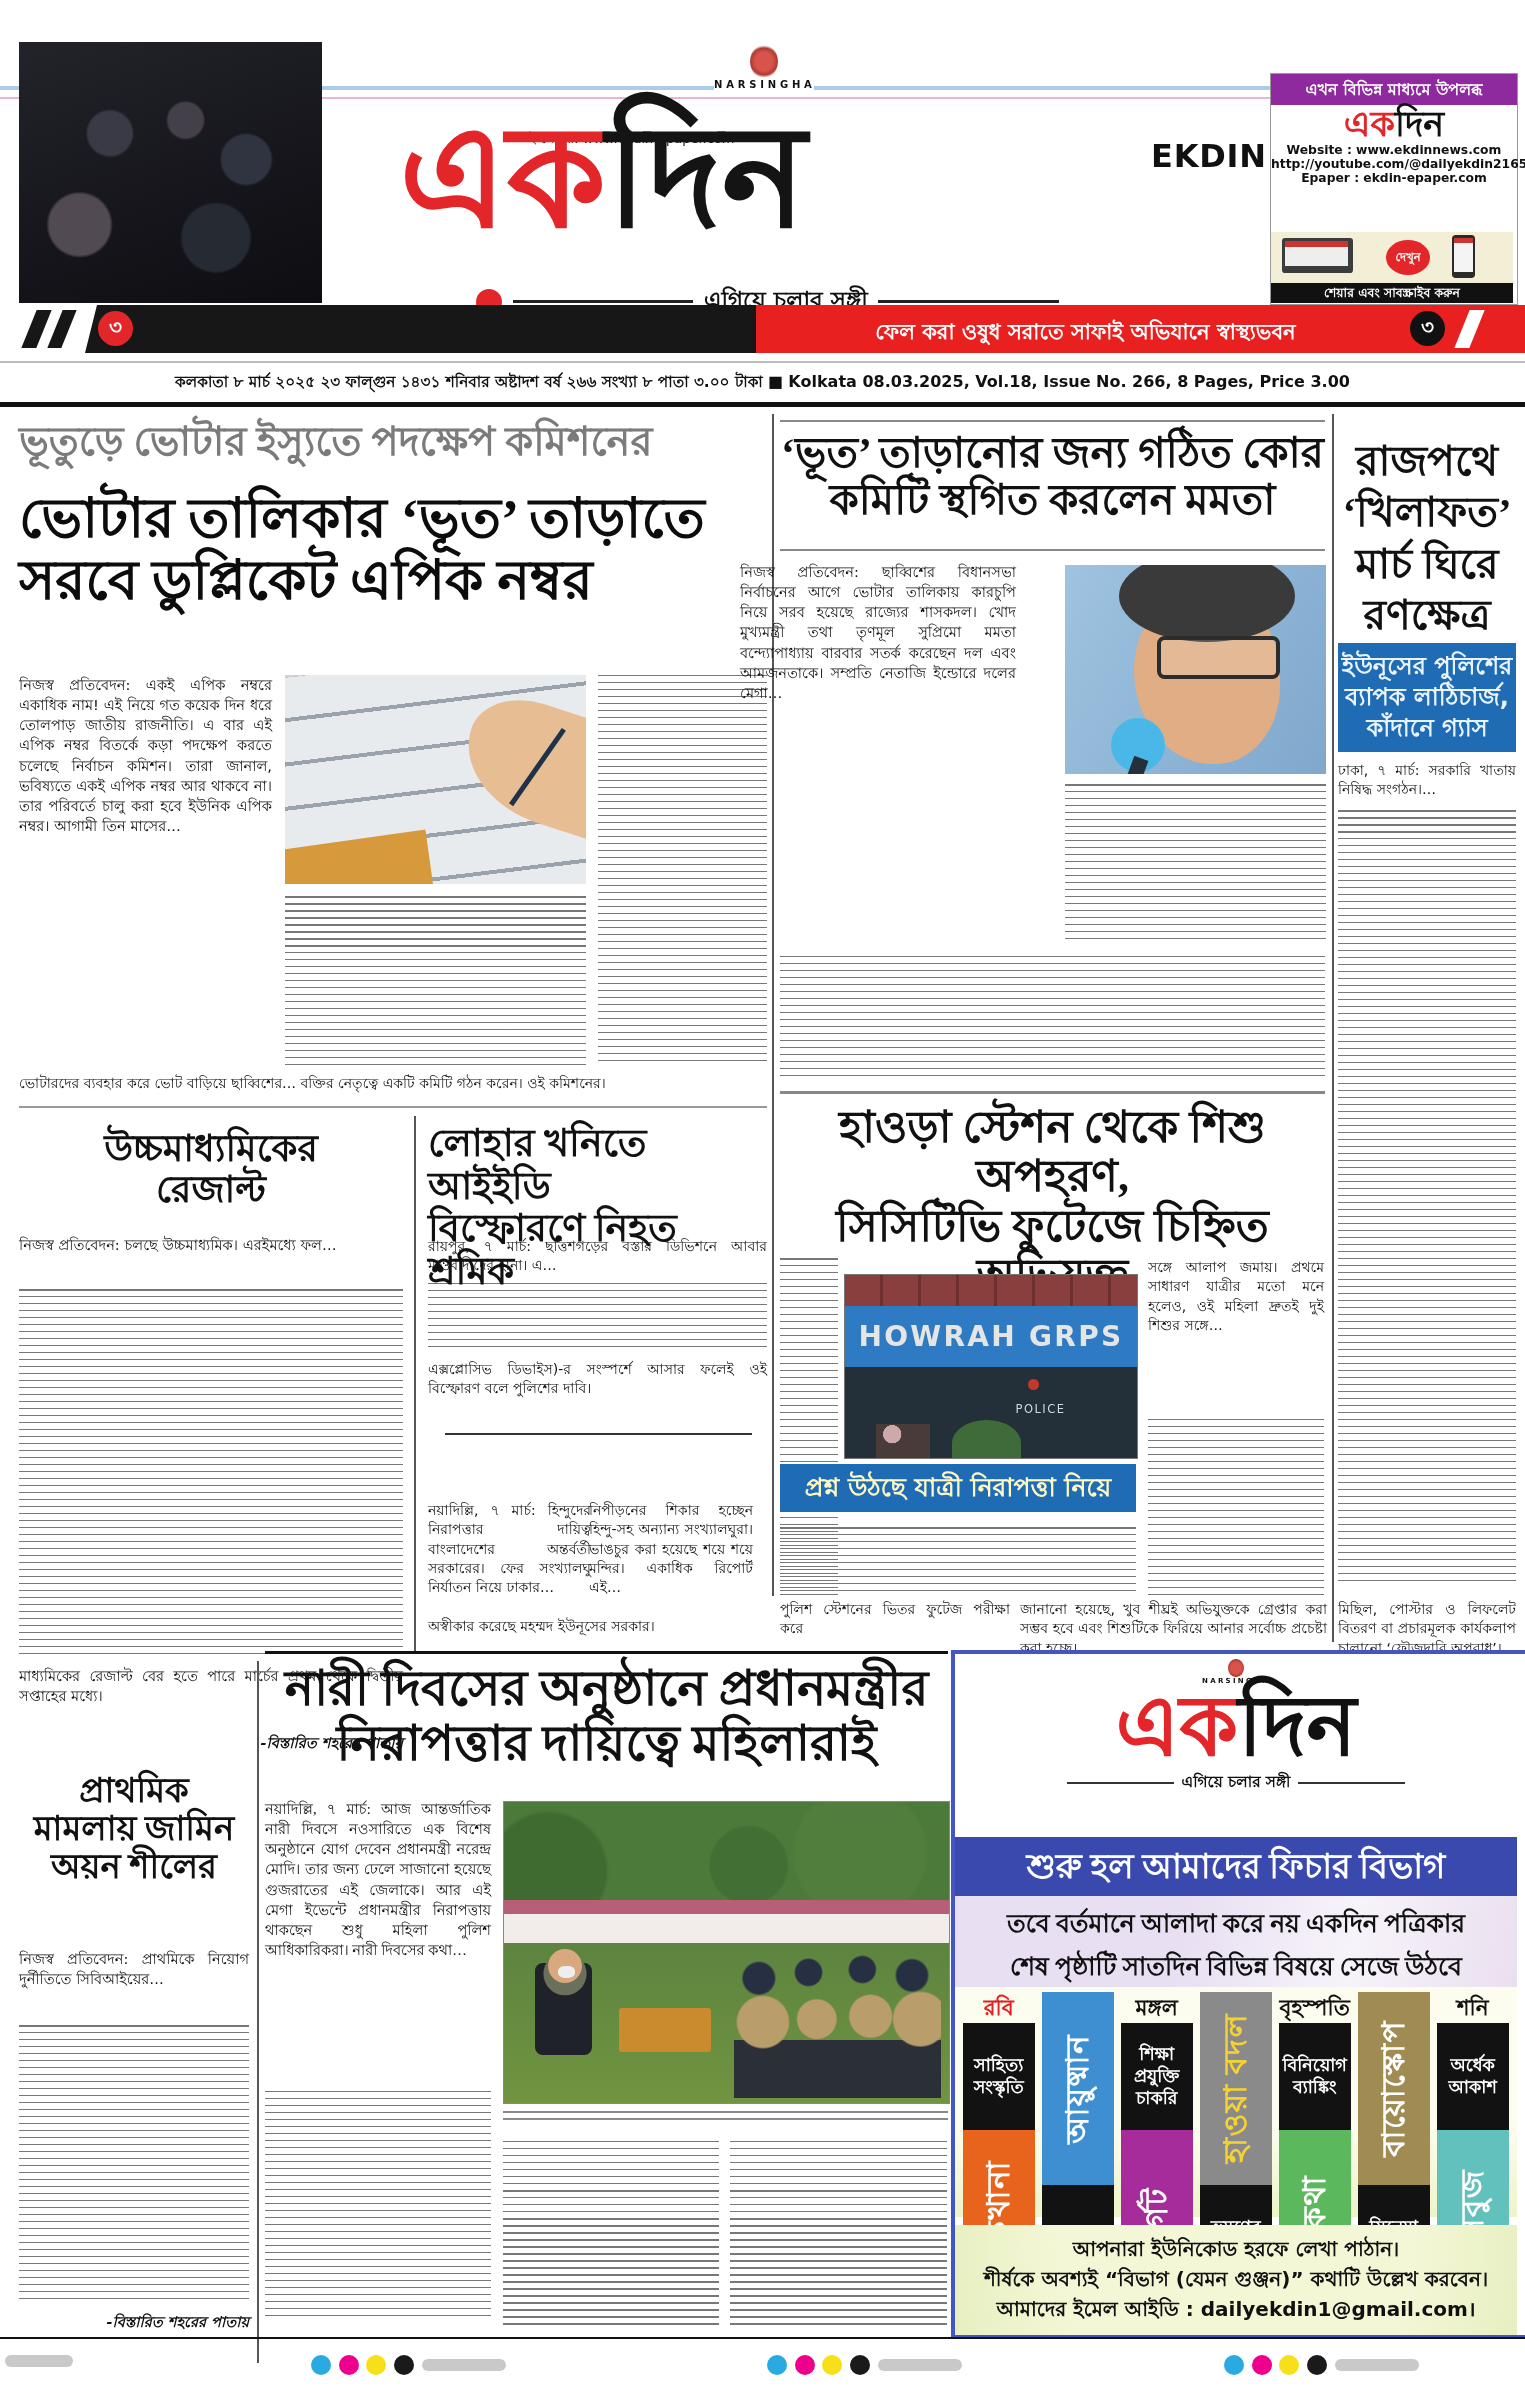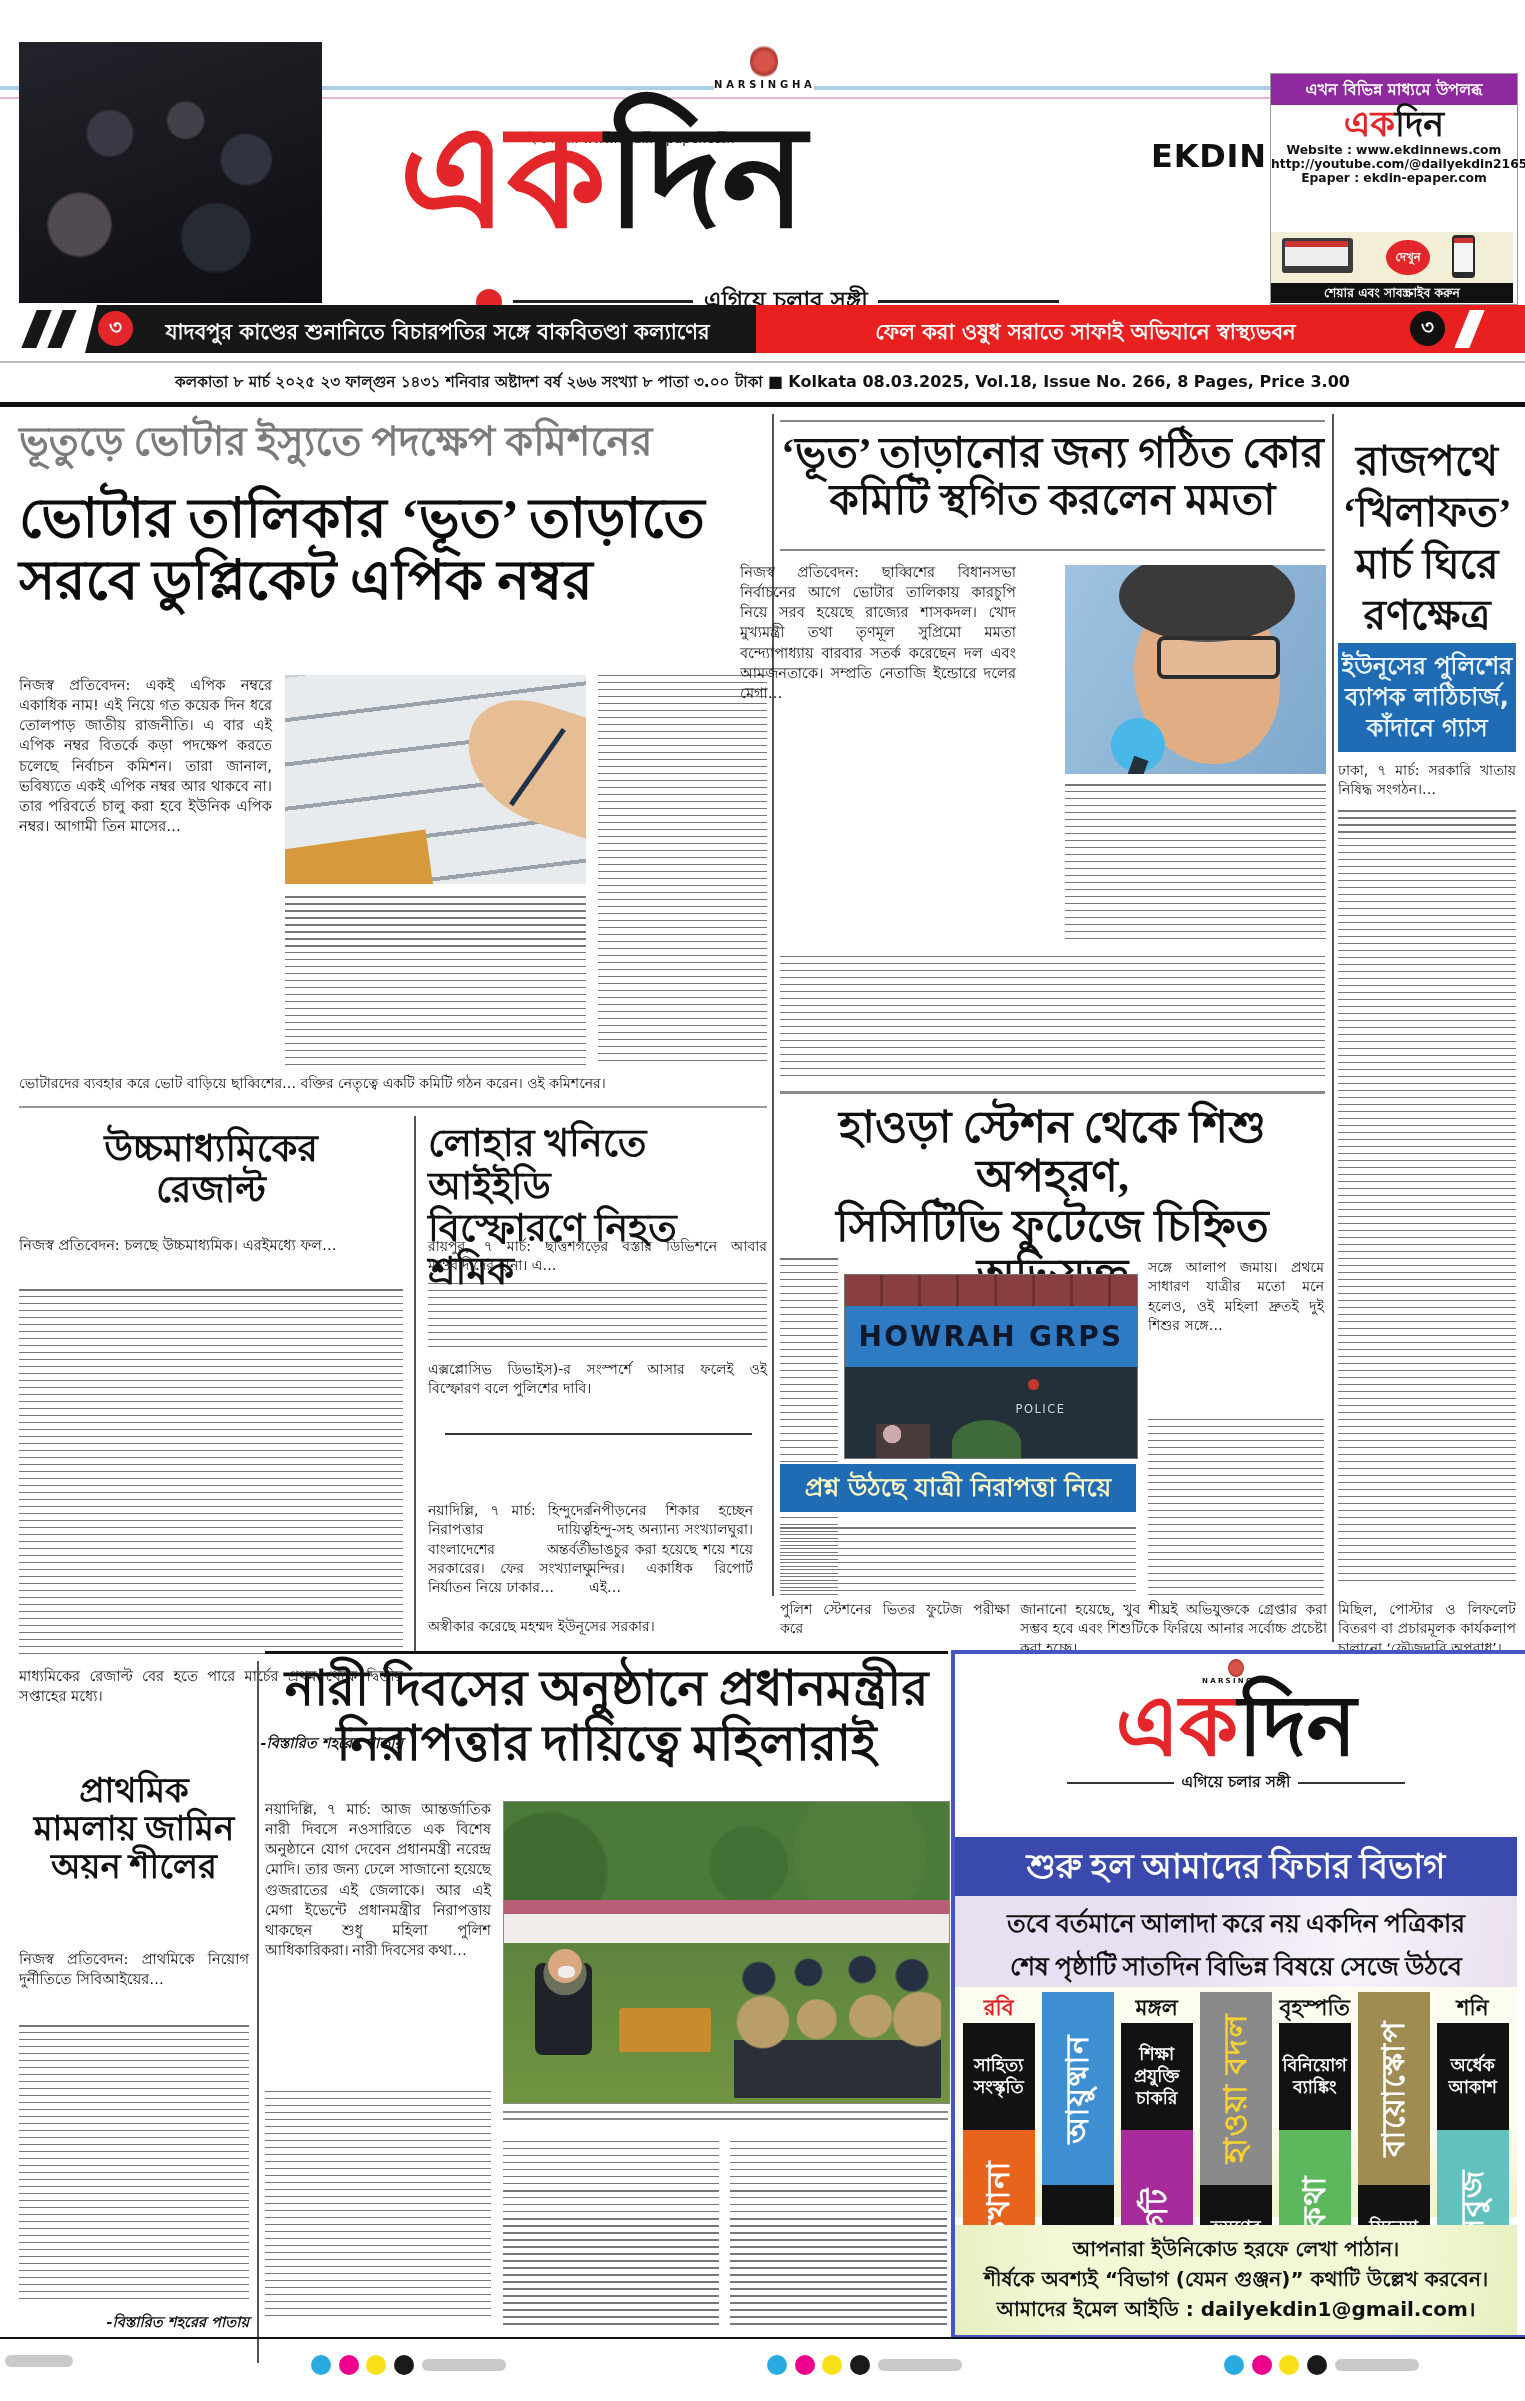--- a/index.html
+++ b/index.html
@@ -88,21 +88,20 @@
     </div>
     <div class="abs c b" style="left:0;top:209px;width:242px;background:#111;color:#fff;font-size:12.3px;line-height:20px;">শেয়ার এবং সাবস্ক্রাইব করুন</div>
   </div>
 
   <div class="abs" style="left:0;top:305px;width:1525px;height:48px;">
     <div class="abs" style="left:29px;top:4.6px;width:40px;height:38px;background:#171717;transform:skewX(-22deg);"></div>
     <div class="abs" style="left:44px;top:4.6px;width:10.7px;height:38px;background:#fff;transform:skewX(-22deg);"></div>
     <div class="tick-black"></div>
     <div class="tick-red"></div>
     <div class="circ" style="left:98px;top:6.1px;background:#e3262a;">৩</div>
-    <div class="abs b c" style="left:146px;top:10.7px;width:583px;color:#fff;font-size:21px;">যাদবপুর কাণ্ডের শুনানিতে বিচারপতির সঙ্গে বাকবিতণ্ডা কল্যাণের</div>
     <div class="abs b c" style="left:775px;top:10.7px;width:621px;color:#fff;font-size:21px;">ফেল করা ওষুধ সরাতে সাফাই অভিযানে স্বাস্থ্যভবন</div>
     <div class="circ" style="left:1410px;top:6.1px;background:#111;">৩</div>
     <div class="abs" style="left:1462px;top:4.6px;width:31px;height:38px;background:#fff;transform:skewX(-22deg);"></div>
     <div class="abs" style="left:1477px;top:4.6px;width:23px;height:38px;background:#e8201f;transform:skewX(-22deg);"></div>
   </div>
 
   <div class="hrl" style="left:0;top:361px;width:1525px;background:#bbb;"></div>
   <div class="abs c" style="left:0;top:370px;width:1525px;font-size:15.3px;">
     <span class="b">কলকাতা ৮ মার্চ ২০২৫ ২৩ ফাল্গুন ১৪৩১ শনিবার অষ্টাদশ বর্ষ ২৬৬ সংখ্যা ৮ পাতা ৩.০০ টাকা</span>
     <span class="b" style="font-size:16px;">■ Kolkata 08.03.2025, Vol.18, Issue No. 266, 8 Pages, Price 3.00</span>
@@ -224,21 +223,21 @@
 
   <div class="abs hl c" style="left:780px;top:1103px;width:545px;font-size:44px;">
     <div>হাওড়া স্টেশন থেকে শিশু অপহরণ,</div>
     <div>সিসিটিভি ফুটেজে চিহ্নিত অভিযুক্ত</div>
   </div>
   <div class="abs body-txt j" style="left:780px;top:1241px;width:54px;height:353px;font-size:13px;"></div>
   <div class="abs sim" style="left:780px;top:1258px;width:58px;height:338px;"></div>
   <div class="abs body-txt j" style="left:780px;top:1241px;width:58px;"></div>
   <div class="abs" style="left:844px;top:1274px;width:292px;height:183px;overflow:hidden;border:0.8px solid #777;">
     <div class="abs" style="left:0;top:0;width:292px;height:31px;background:repeating-linear-gradient(90deg,#8a3f3f 0 35px,#6e2f2f 35px 38px);"></div>
-    <div class="abs c b" style="left:0;top:31px;width:292px;height:61px;background:#2e7bc4;color:#0f172a;font-size:28px;line-height:61px;letter-spacing:2.3px;">HOWRAH GRPS</div>
+    <div class="abs c b" style="left:0;top:31px;width:292px;height:61px;background:#2e7bc4;color:#e5e5e5;font-size:28px;line-height:61px;letter-spacing:2.3px;">HOWRAH GRPS</div>
     <div class="abs" style="left:0;top:92px;width:292px;height:91px;background:#23303a;">
       <div class="abs c" style="left:161px;top:35px;width:69px;color:#cfd8df;font-size:11.5px;letter-spacing:1.5px;">POLICE</div>
       <div class="abs" style="left:183px;top:12.3px;width:10.7px;height:10.7px;border-radius:50%;background:#c0392b;"></div>
       <div class="abs" style="left:107px;bottom:-7.7px;width:69px;height:46px;border-radius:50% 50% 0 0;background:#3f6b3a;"></div>
       <div class="abs" style="left:31px;bottom:0;width:54px;height:34px;background:
          radial-gradient(circle at 30% 30%,#caa 0 20%,transparent 21%),#4a3b3b;"></div>
     </div>
   </div>
   <div class="abs body-txt j" style="left:1148px;top:1258px;width:176px;font-size:14px;">সঙ্গে আলাপ জমায়। প্রথমে সাধারণ যাত্রীর মতো মনে হলেও, ওই মহিলা দ্রুতই দুই শিশুর সঙ্গে…</div>
   <div class="abs sim" style="left:1148px;top:1419px;width:176px;height:176px;"></div>

